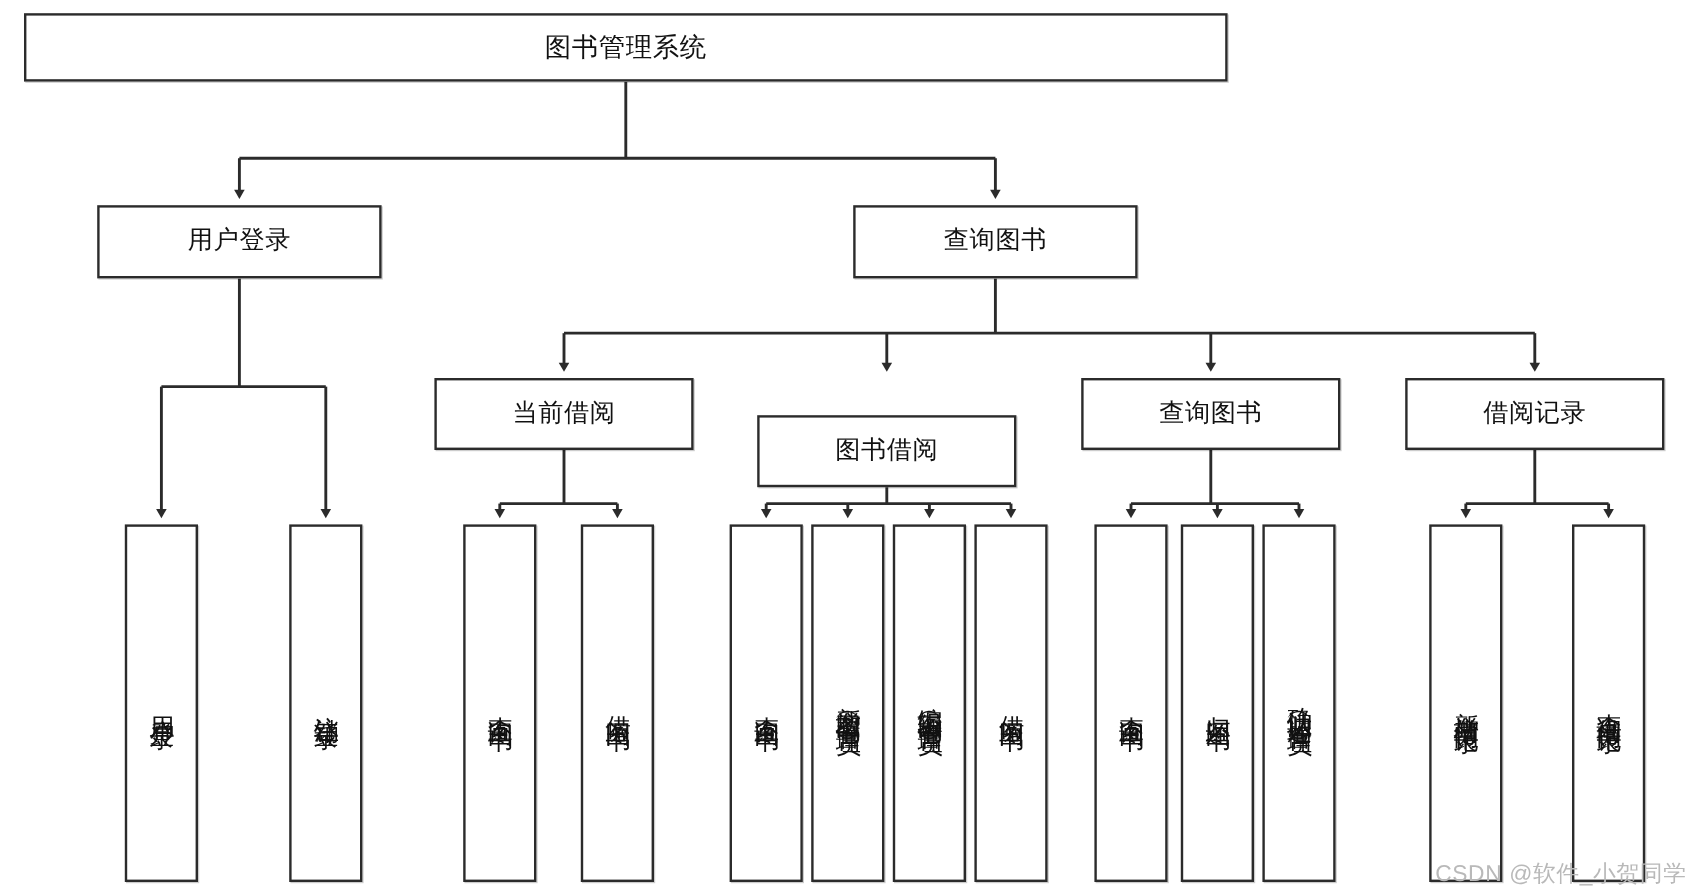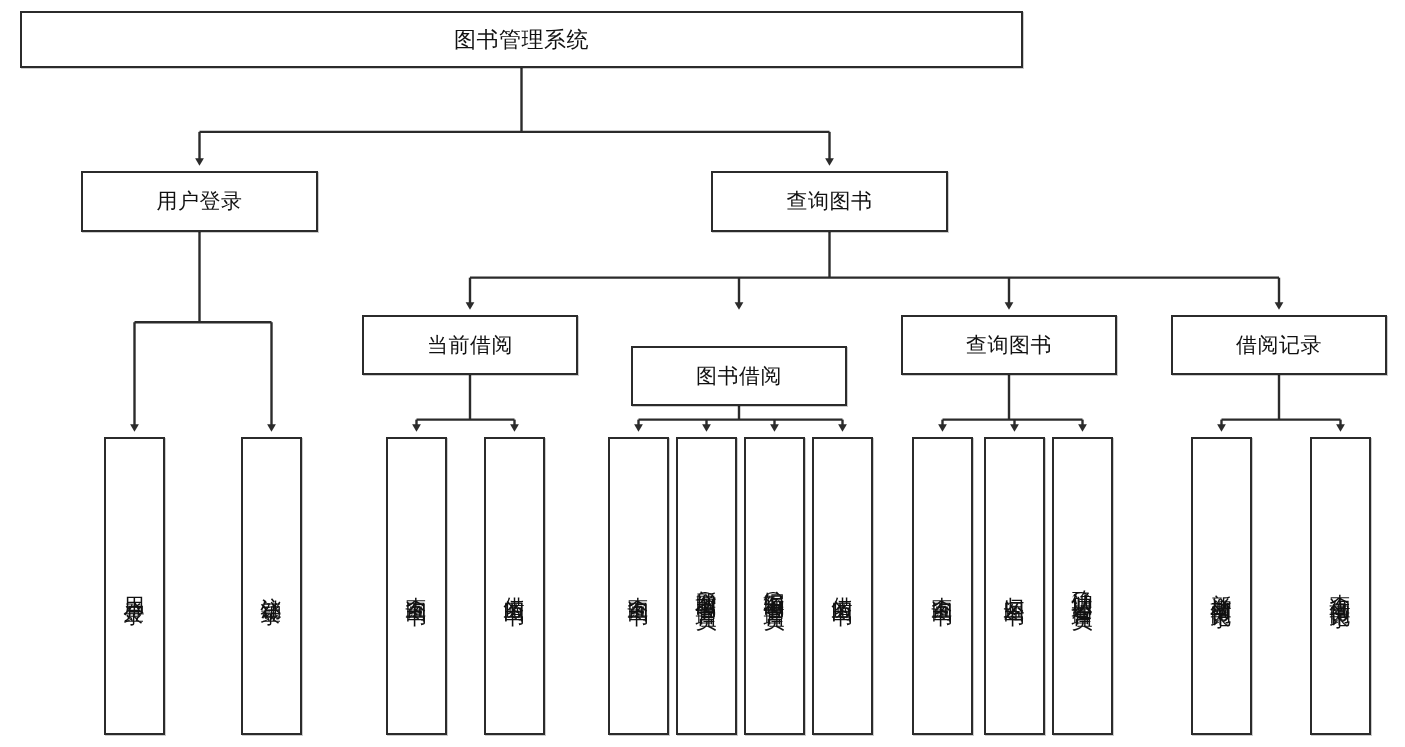--- a/index.html
+++ b/index.html
@@ -166,14 +166,15 @@
         <span class="node-label">确认归还（管理员）</span>
       </div>
       <div class="node vertical" style="left: 1191px; top: 437px; width: 61px; height: 298px;">
         <span class="node-label">新增借阅记录</span>
       </div>
       <div class="node vertical" style="left: 1310px; top: 437px; width: 61px; height: 298px;">
         <span class="node-label">查询借阅记录</span>
       </div>
     </div>
 
+  <div id="watermark" style="left: 1196px; top: 715px;">CSDN @软件_小贺同学</div>
 
 </div>
 
 </body></html>

